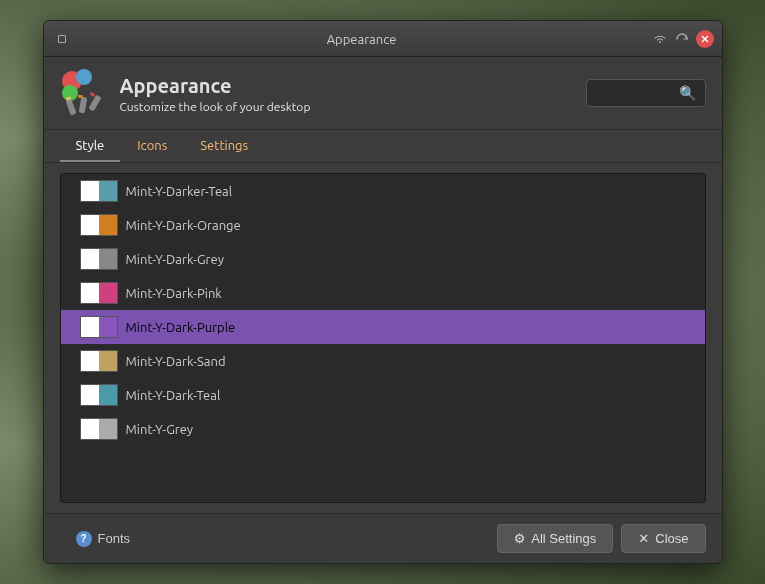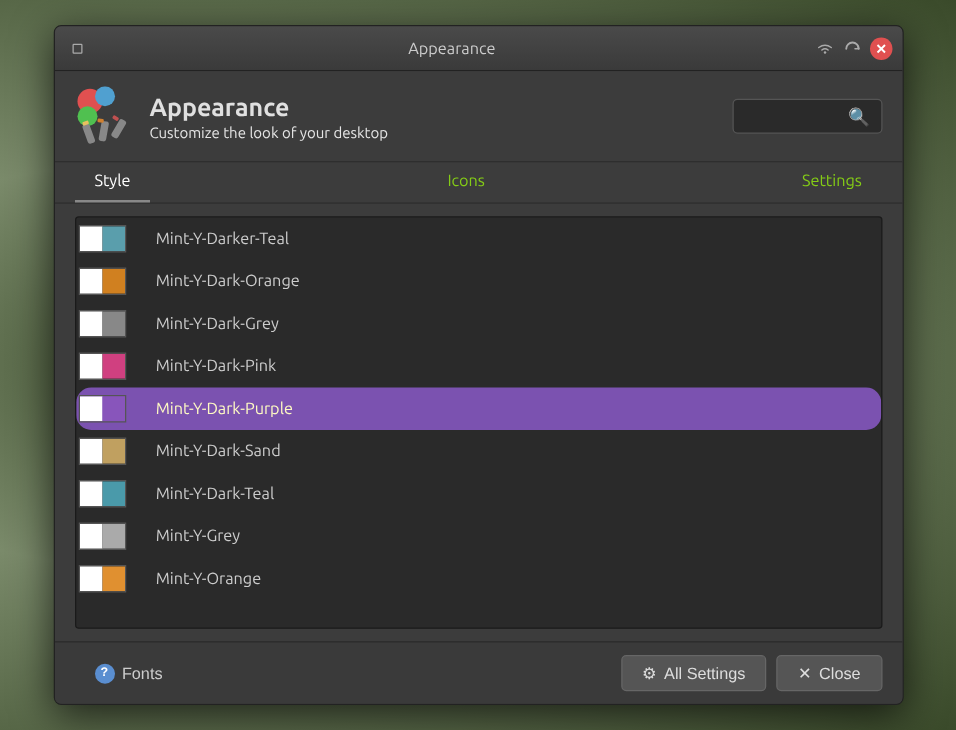--- a/index.html
+++ b/index.html
@@ -141,27 +141,26 @@
       color: #888;
       font-size: 14px;
       cursor: text;
     }
 
     .tabs {
       background: #3c3c3c;
       display: flex;
       padding: 0 16px;
       border-bottom: 1px solid #2a2a2a;
-      gap: 13px;
-      justify-content: space-between;
+      gap: 1px;
     }
 
     .tab {
       padding: 8px 16px;
-      color: #84cc16;
+      color: #fdba74;
       font-size: 13px;
       cursor: pointer;
       border-bottom: 2px solid transparent;
       user-select: none;
     }
 
     .tab.active {
       color: #fff;
       border-bottom: 2px solid #888;
     }
@@ -191,32 +190,31 @@
 
     .theme-list-container::-webkit-scrollbar-thumb {
       background: #555;
       border-radius: 6px;
       border: 2px solid #2a2a2a;
     }
 
     .theme-item {
       display: flex;
       align-items: center;
-      padding: 5px 2px;
+      padding: 5px 19px;
       cursor: pointer;
       color: #ccc;
       font-size: 13px;
-      gap: 24px;
+      gap: 8px;
       height: 34px;
     }
 
     .theme-item.selected {
       background: #7b52b0;
-      color: #fef9c3;
-      border-radius: 12px;
+      color: #000000;
     }
 
     .theme-preview {
       display: flex;
       width: 38px;
       height: 22px;
       flex-shrink: 0;
       border: 1px solid #555;
       overflow: hidden;
     }
@@ -408,27 +406,20 @@
           </div>
           <span>Mint-Y-Dark-Teal</span>
         </div>
         <div class="theme-item">
           <div class="theme-preview">
             <div class="theme-preview-left" style="background: rgb(255, 255, 255);"></div>
             <div class="theme-preview-right" style="background: rgb(170, 170, 170);"></div>
           </div>
           <span>Mint-Y-Grey</span>
         </div>
-        <div class="theme-item">
-          <div class="theme-preview">
-            <div class="theme-preview-left" style="background: rgb(255, 255, 255);"></div>
-            <div class="theme-preview-right" style="background: rgb(224, 144, 48);"></div>
-          </div>
-          <span>Mint-Y-Orange</span>
-        </div>
       </div>
   </div>
 
   <div class="footer">
     <div class="footer-left">
       <button class="btn btn-help">
         <div class="help-icon">?</div>
         <span>Fonts</span>
       </button>
     </div>

